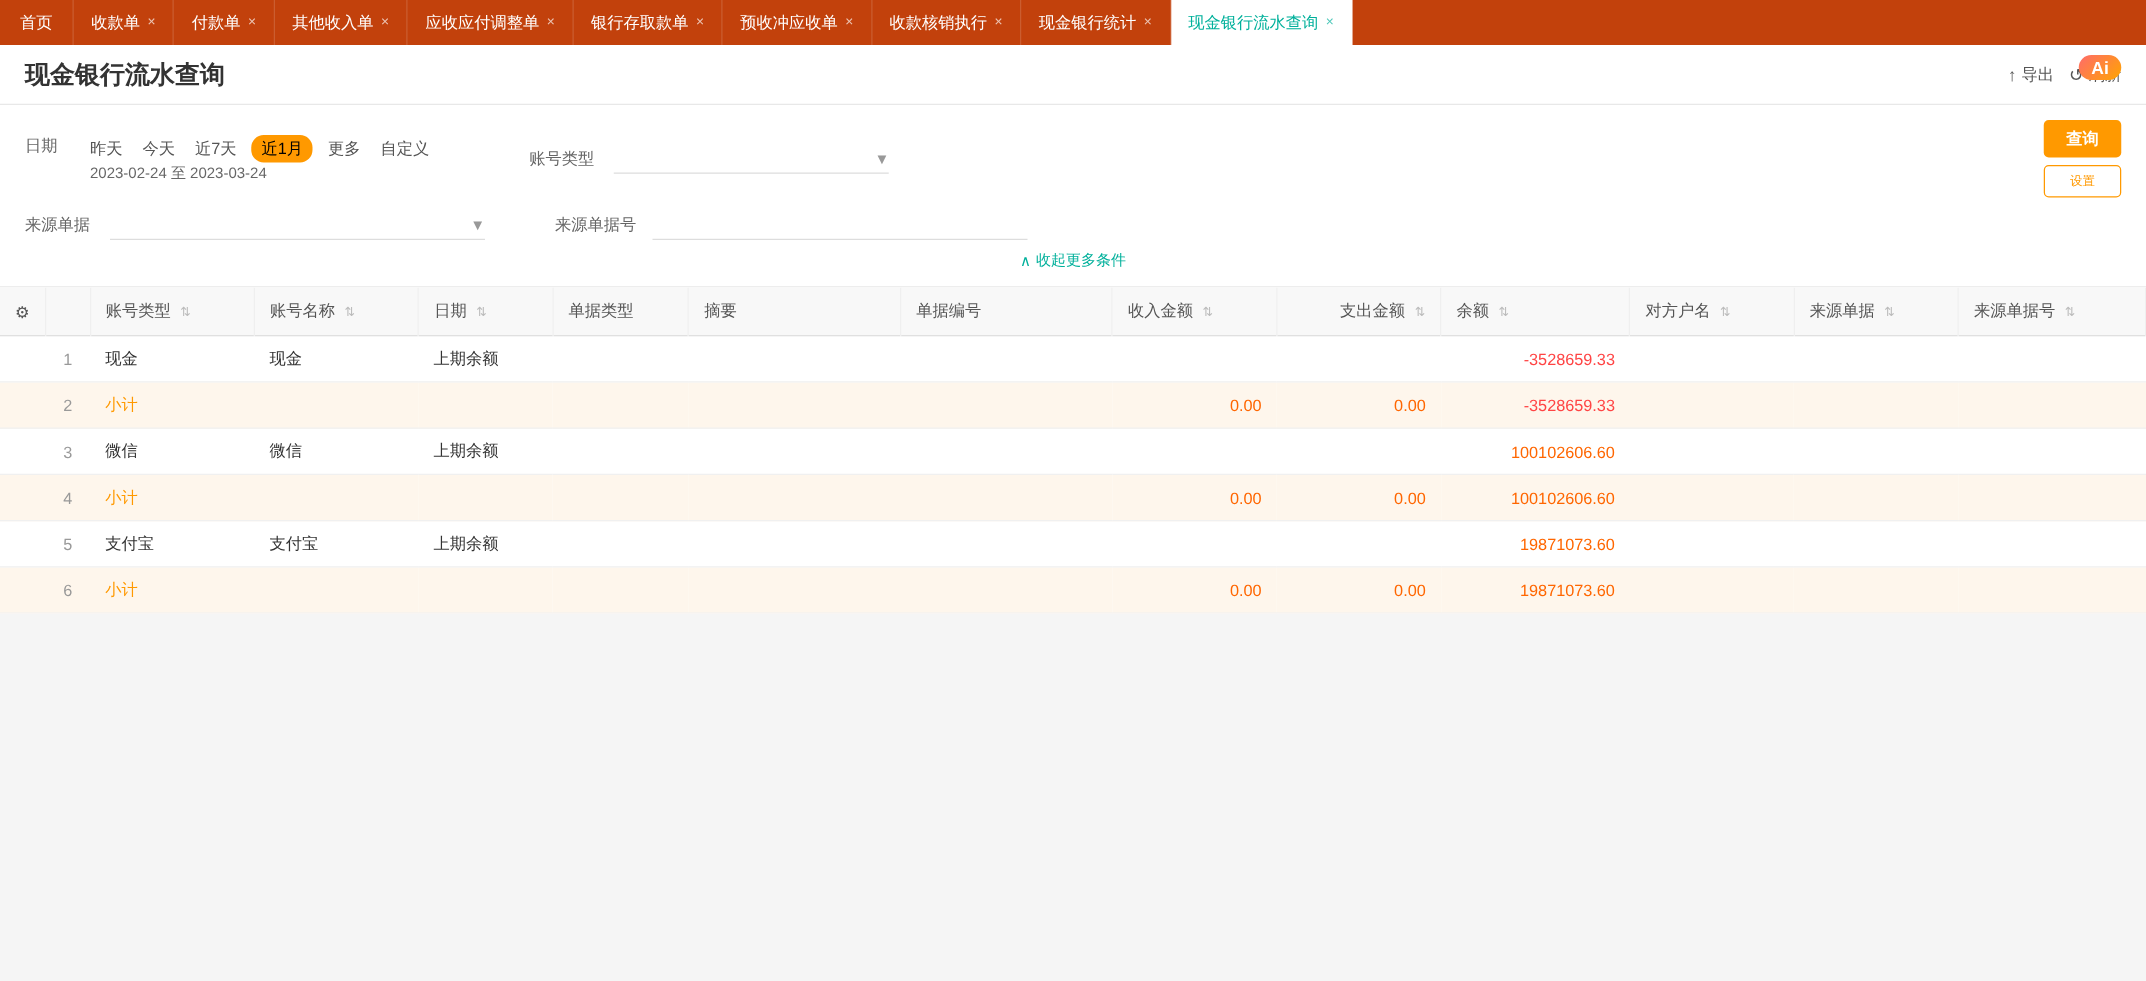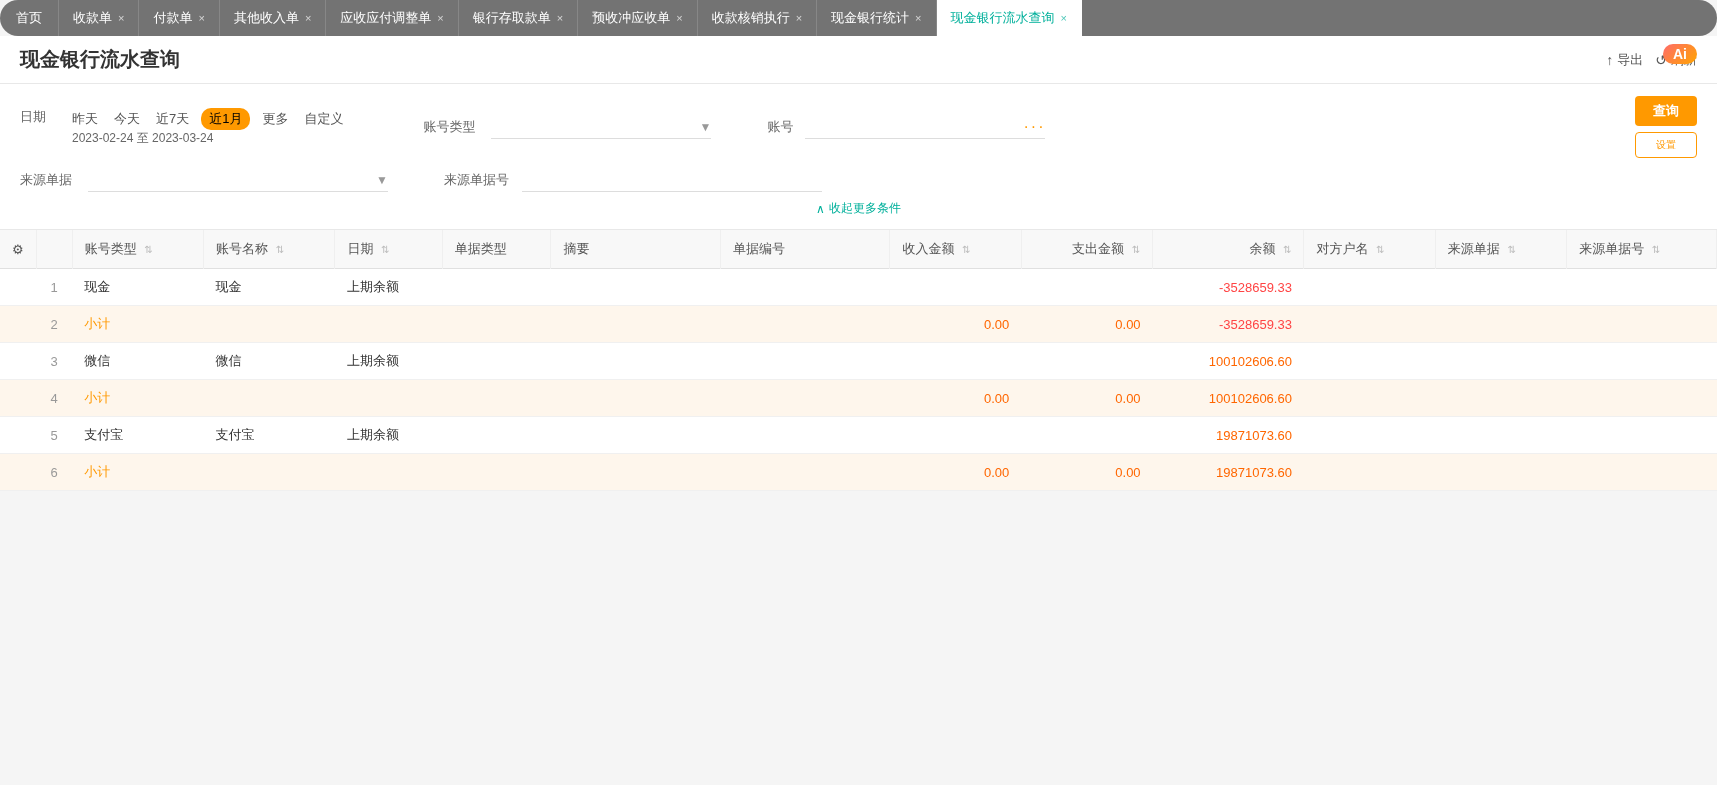--- a/index.html
+++ b/index.html
@@ -1,25 +1,24 @@
 <!DOCTYPE html>
 <html><head>
   <meta charset="utf-8">
   <style>
     * { box-sizing: border-box; margin: 0; padding: 0; }
     body { font-family: 'Microsoft YaHei', Arial, sans-serif; font-size: 13px; background: #f5f5f5; color: #333; }
 
     
     .top-nav {
-      background: #737373;
+      background: #c2410c;
       display: flex;
       align-items: flex-start;
       height: 36px;
       overflow: hidden;
-      border-radius: 18px;
     }
     .nav-item {
       display: flex;
       align-items: center;
       height: 36px;
       padding: 0 14px;
       color: #fff;
       cursor: pointer;
       white-space: nowrap;
       font-size: 13px;
@@ -303,27 +302,20 @@
     </div>
 
     <div style="display:flex;align-items:center;gap:8px;margin-left:60px;">
       <span class="filter-label" style="min-width:60px;">账号类型</span>
       <div style="display:flex;align-items:center;border-bottom:1px solid #ddd;min-width:220px;">
         <input class="filter-select" type="text" style="border: none; outline: none; flex: 1 1 0%;">
         <span class="dropdown-arrow">▼</span>
       </div>
     </div>
 
-    <div style="display:flex;align-items:center;gap:8px;margin-left:40px;">
-      <span class="filter-label" style="min-width:30px;">账号</span>
-      <div style="display:flex;align-items:center;border-bottom:1px solid #ddd;min-width:240px;">
-        <input class="filter-input" type="text" style="border: none; outline: none; flex: 1 1 0%;">
-        <span class="more-dots">···</span>
-      </div>
-    </div>
 
     <div style="margin-left:auto;display:flex;flex-direction:column;gap:6px;">
       <button class="btn-query">查询</button>
       <button class="btn-settings">设置</button>
     </div>
   </div>
 
   <div class="filter-row" style="margin-bottom:0;">
 
     <div style="display:flex;align-items:center;gap:8px;">
@@ -378,21 +370,21 @@
           <span>单据编号</span>
         </th>
         <th style="text-align:left;">
           <span>收入金额</span>
           <span class="sort-icon">⇅</span>
         </th>
         <th style="text-align:right;">
           <span>支出金额</span>
           <span class="sort-icon">⇅</span>
         </th>
-        <th style="text-align:right;">
+        <th style="">
           <span>余额</span>
           <span class="sort-icon">⇅</span>
         </th>
         <th>
           <span>对方户名</span>
           <span class="sort-icon">⇅</span>
         </th>
         <th>
           <span>来源单据</span>
           <span class="sort-icon">⇅</span>

